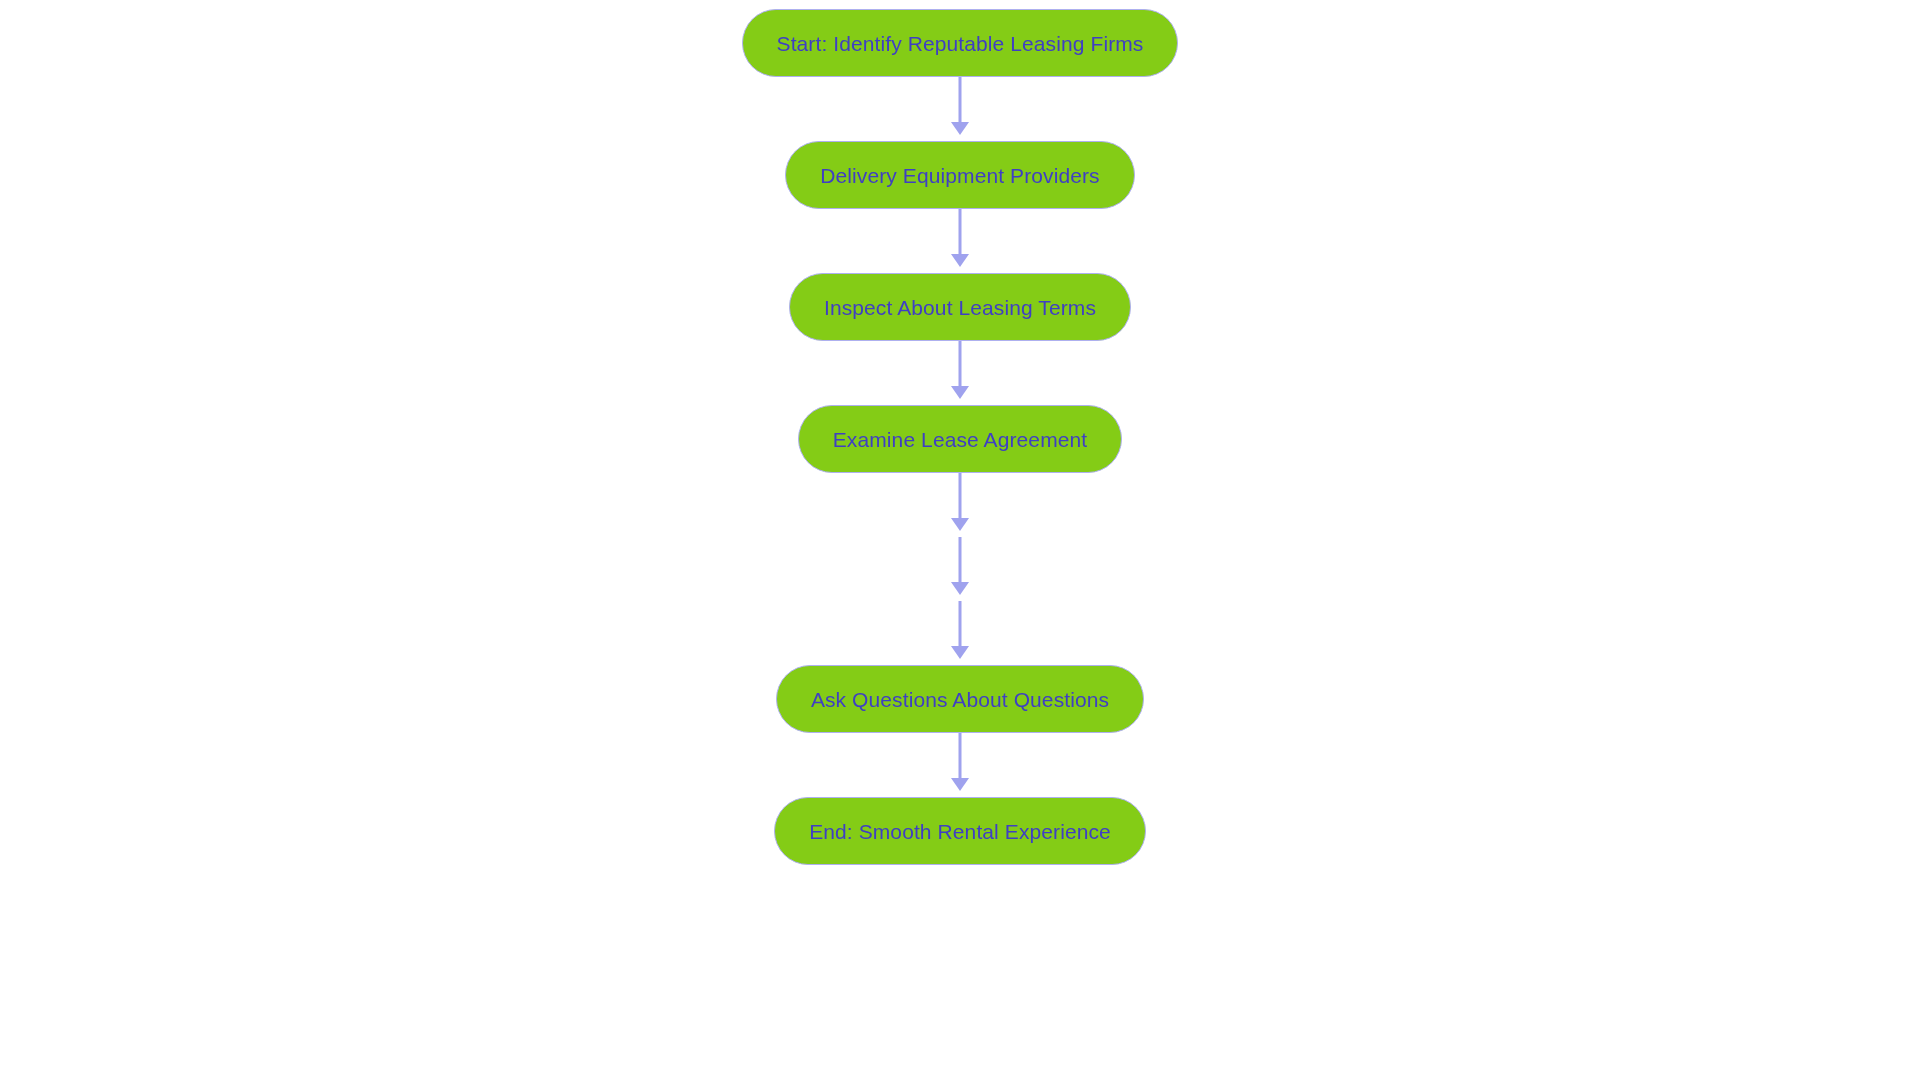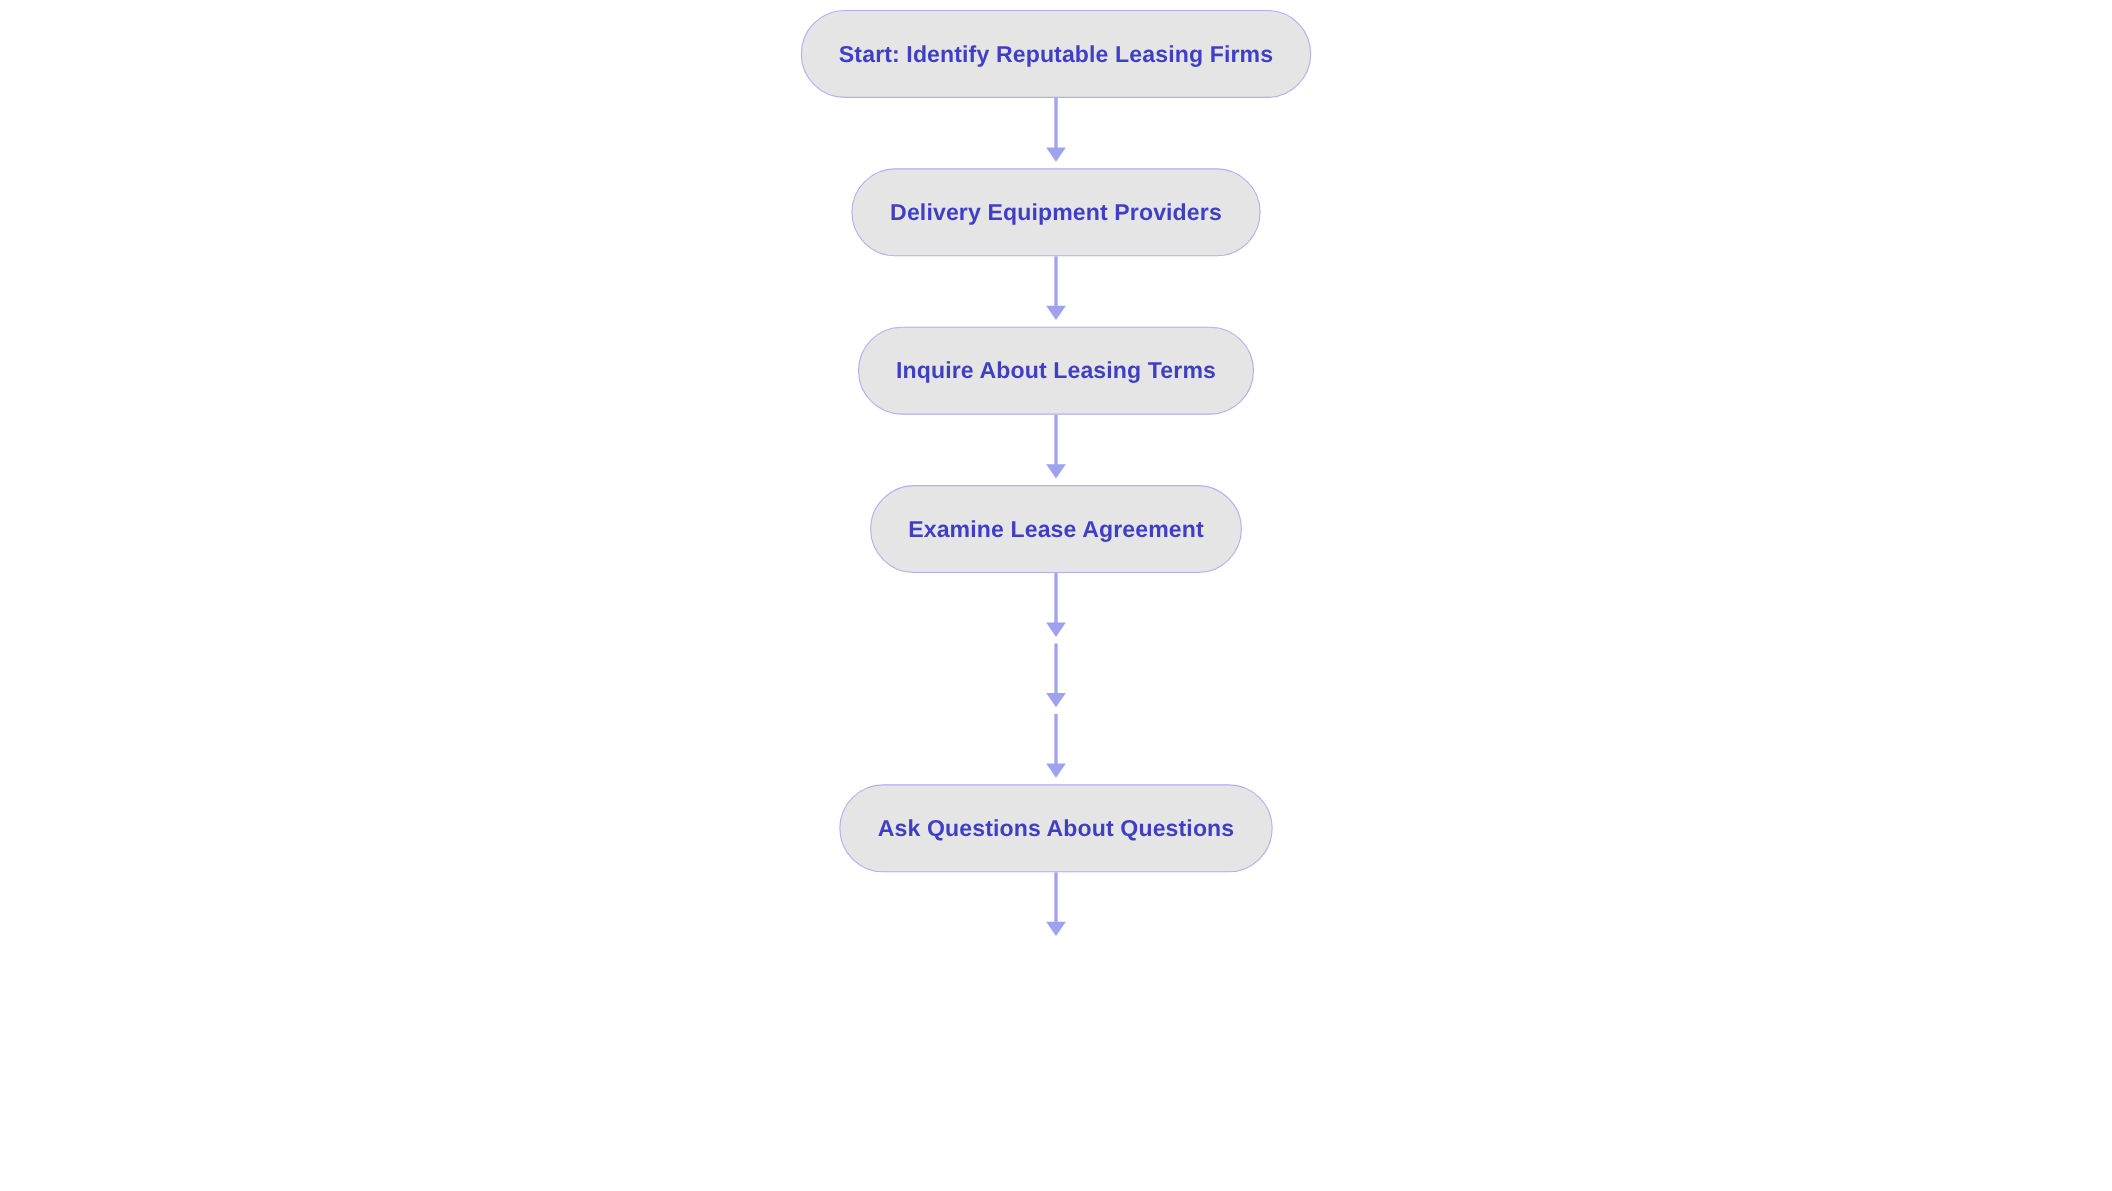--- a/index.html
+++ b/index.html
@@ -30,29 +30,29 @@
     display: flex;
     flex-direction: column;
     align-items: center;
   }
 
   .node {
     box-sizing: border-box;
     display: flex;
     align-items: center;
     justify-content: center;
-    background: #e5e5e5;
+    background: #84cc16;
     border: 1px solid #aeb0ef;
     border-radius: 999px;
     color: #3f3fc4;
     font-size: 21px;
-    font-weight: 700;
+    font-weight: 400;
     letter-spacing: 0.1px;
     white-space: nowrap;
-    height: 80px;
+    height: 68px;
     padding: 0 34px;
     position: relative;
     left: 0;
   }
 
   .node-label {
     line-height: 1;
     pointer-events: none;
   }
 
@@ -104,21 +104,21 @@
     <div class="node">
       <span class="node-label">Delivery Equipment Providers</span>
     </div>
 
     <div class="connector">
       <span class="stem"></span>
       <span class="head"></span>
     </div>
 
     <div class="node">
-      <span class="node-label">Inquire About Leasing Terms</span>
+      <span class="node-label">Inspect About Leasing Terms</span>
     </div>
 
     <div class="connector">
       <span class="stem"></span>
       <span class="head"></span>
     </div>
 
     <div class="node">
       <span class="node-label">Examine Lease Agreement</span>
     </div>
@@ -142,15 +142,18 @@
 
     <div class="node">
       <span class="node-label">Ask Questions About Questions</span>
     </div>
 
     <div class="connector">
       <span class="stem"></span>
       <span class="head"></span>
     </div>
 
+    <div class="node">
+      <span class="node-label">End: Smooth Rental Experience</span>
+    </div>
 
   </div>
 </div>
 
 </body></html>

